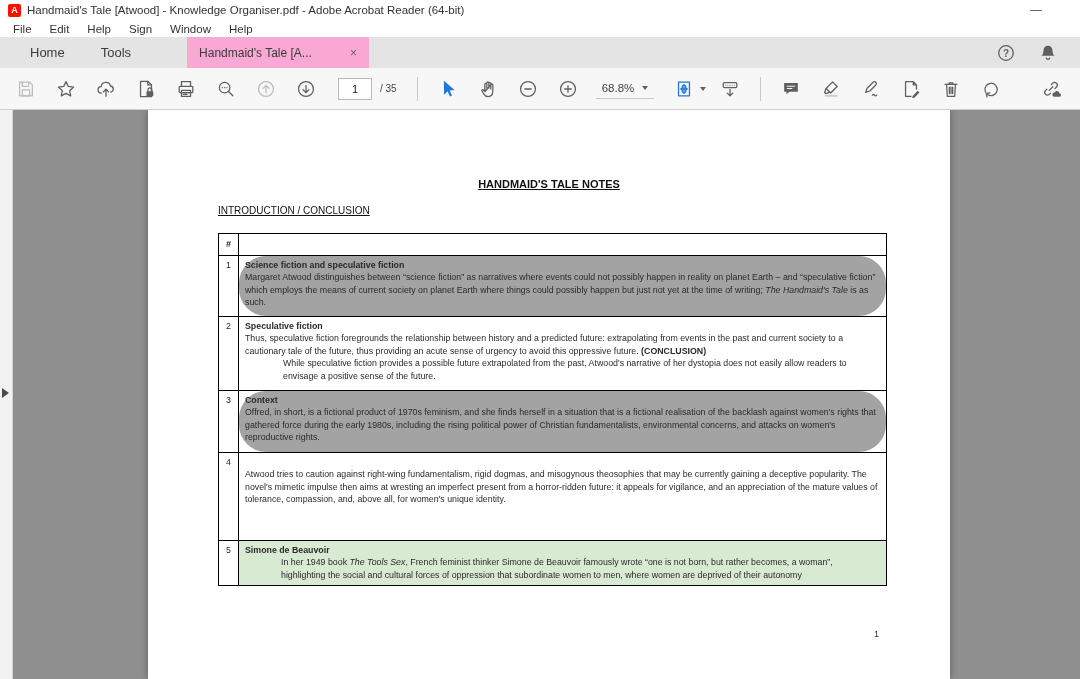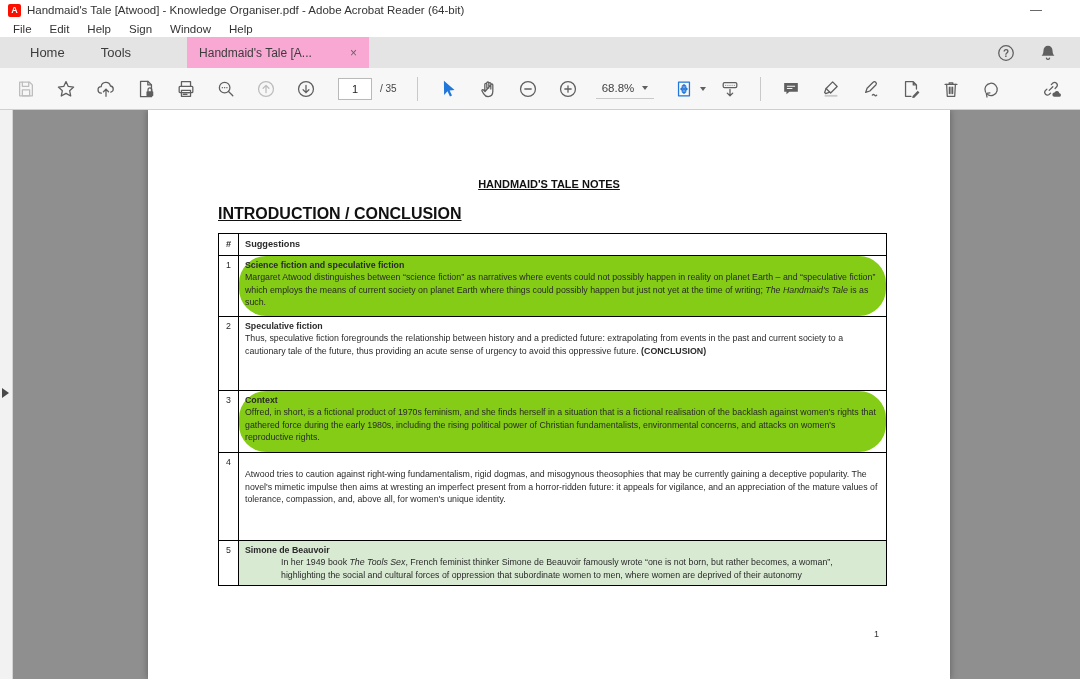--- a/index.html
+++ b/index.html
@@ -65,40 +65,40 @@
   .panel-strip { position:absolute; left:0; top:0; width:13px; height:569px;
                  background:#f2f2f2; border-right:1px solid #d4d4d4; }
   .panel-arrow { position:absolute; left:2px; top:278px; width:0; height:0;
                  border-top:5px solid transparent; border-bottom:5px solid transparent;
                  border-left:7px solid #4a4a4a; }
   .page { position:absolute; left:148px; top:0; width:802px; height:569px;
           background:#ffffff; box-shadow:0 0 7px rgba(0,0,0,0.35); color:#2a2a2a; }
 
   .doc-title { position:absolute; left:0; top:68px; width:802px; text-align:center;
                font-size:11px; font-weight:bold; text-decoration:underline; color:#111; }
-  .sec-heading { position:absolute; left:70px; top:95px; font-size:16px;
-                 font-weight:bold; text-decoration:underline; color:#111; }
+  .sec-heading { position:absolute; left:70px; top:95px; font-size:10px;
+                 font-weight:normal; text-decoration:underline; color:#111; }
 
   .ko-table { position:absolute; left:70px; top:123px; width:669px;
               border:1px solid #000; border-bottom:none; font-size:8.8px; line-height:12.4px; }
   .ko-row { display:flex; border-bottom:1px solid #000; }
   .ko-num { width:20px; flex:0 0 auto; border-right:1px solid #000; padding:3px 0;
             text-align:center; font-size:8.8px; }
   .ko-body { flex:1; padding:3px 7px 3px 6px; }
   .ko-head { height:22px; align-items:center; }
   .ko-head .ko-num, .ko-head .ko-body { font-weight:bold; font-size:9.2px; padding-top:4px; padding-bottom:4px; }
   .ko-head .ko-num { height:100%; display:flex; align-items:center; justify-content:center; }
   .row-blue .ko-body, .row-blue .ko-num { background:#cfe2f3; }
   .row-green .ko-body, .row-green .ko-num { background:#d9ead3; }
   .row-blue .ko-num, .row-green .ko-num { background:transparent; }
   .row-blue { background:#cfe2f3; }
   .row-green { background:#d9ead3; }
   .ko-row { background:#fff; }
   .ko-row.row-blue { background:#fff; }
-  .ko-row.row-blue .ko-body { background:#84cc16;border-radius:27px; }
+  .ko-row.row-blue .ko-body { background:#a3a3a3;border-radius:27px; }
   .ko-row.row-green .ko-body { background:#d9ead3; }
   .rt { font-weight:bold; }
   .ital { font-style:italic; }
   .indent1 { padding-left:38px; }
   .indent2 { padding-left:36px; }
   .gapline { height:12.4px; }
   .h61 { height:61px; } .h74 { height:74px; } .h62 { height:62px; }
   .h88 { height:88px; } .h45 { height:45px; }
   .pg-num { position:absolute; left:726px; top:519px; font-size:9px; color:#333; }
 </style>
@@ -303,36 +303,36 @@
     </div>
 
     <div class="page">
       <div class="doc-title">HANDMAID'S TALE NOTES</div>
       <div class="sec-heading">INTRODUCTION / CONCLUSION</div>
 
       <div class="ko-table">
 
         <div class="ko-row ko-head">
           <div class="ko-num">#</div>
-          <div class="ko-body">Suggestions</div>
         </div>
 
         <div class="ko-row row-blue h61">
           <div class="ko-num">1</div>
           <div class="ko-body">
             <div class="rt">Science fiction and speculative fiction</div>
             <span>Margaret Atwood distinguishes between “science fiction” as narratives where events could not possibly happen in reality on planet Earth – and “speculative fiction” which employs the means of current society on planet Earth where things could possibly happen but just not yet at the time of writing; </span><span class="ital">The Handmaid's Tale</span><span> is as such.</span>
           </div>
         </div>
 
         <div class="ko-row h74">
           <div class="ko-num">2</div>
           <div class="ko-body">
             <div class="rt">Speculative fiction</div>
             <span>Thus, speculative fiction foregrounds the relationship between history and a predicted future: extrapolating from events in the past and current society to a cautionary tale of the future, thus providing an acute sense of urgency to avoid this oppressive future. </span><span class="rt">(CONCLUSION)</span>
+            <div class="indent1">While speculative fiction provides a possible future extrapolated from the past, Atwood's narrative of her dystopia does not easily allow readers to envisage a positive sense of the future.</div>
           </div>
         </div>
 
         <div class="ko-row row-blue h62">
           <div class="ko-num">3</div>
           <div class="ko-body">
             <div class="rt">Context</div>
             <span>Offred, in short, is a fictional product of 1970s feminism, and she finds herself in a situation that is a fictional realisation of the backlash against women's rights that gathered force during the early 1980s, including the rising political power of Christian fundamentalists, environmental concerns, and attacks on women's reproductive rights.</span>
           </div>
         </div>

